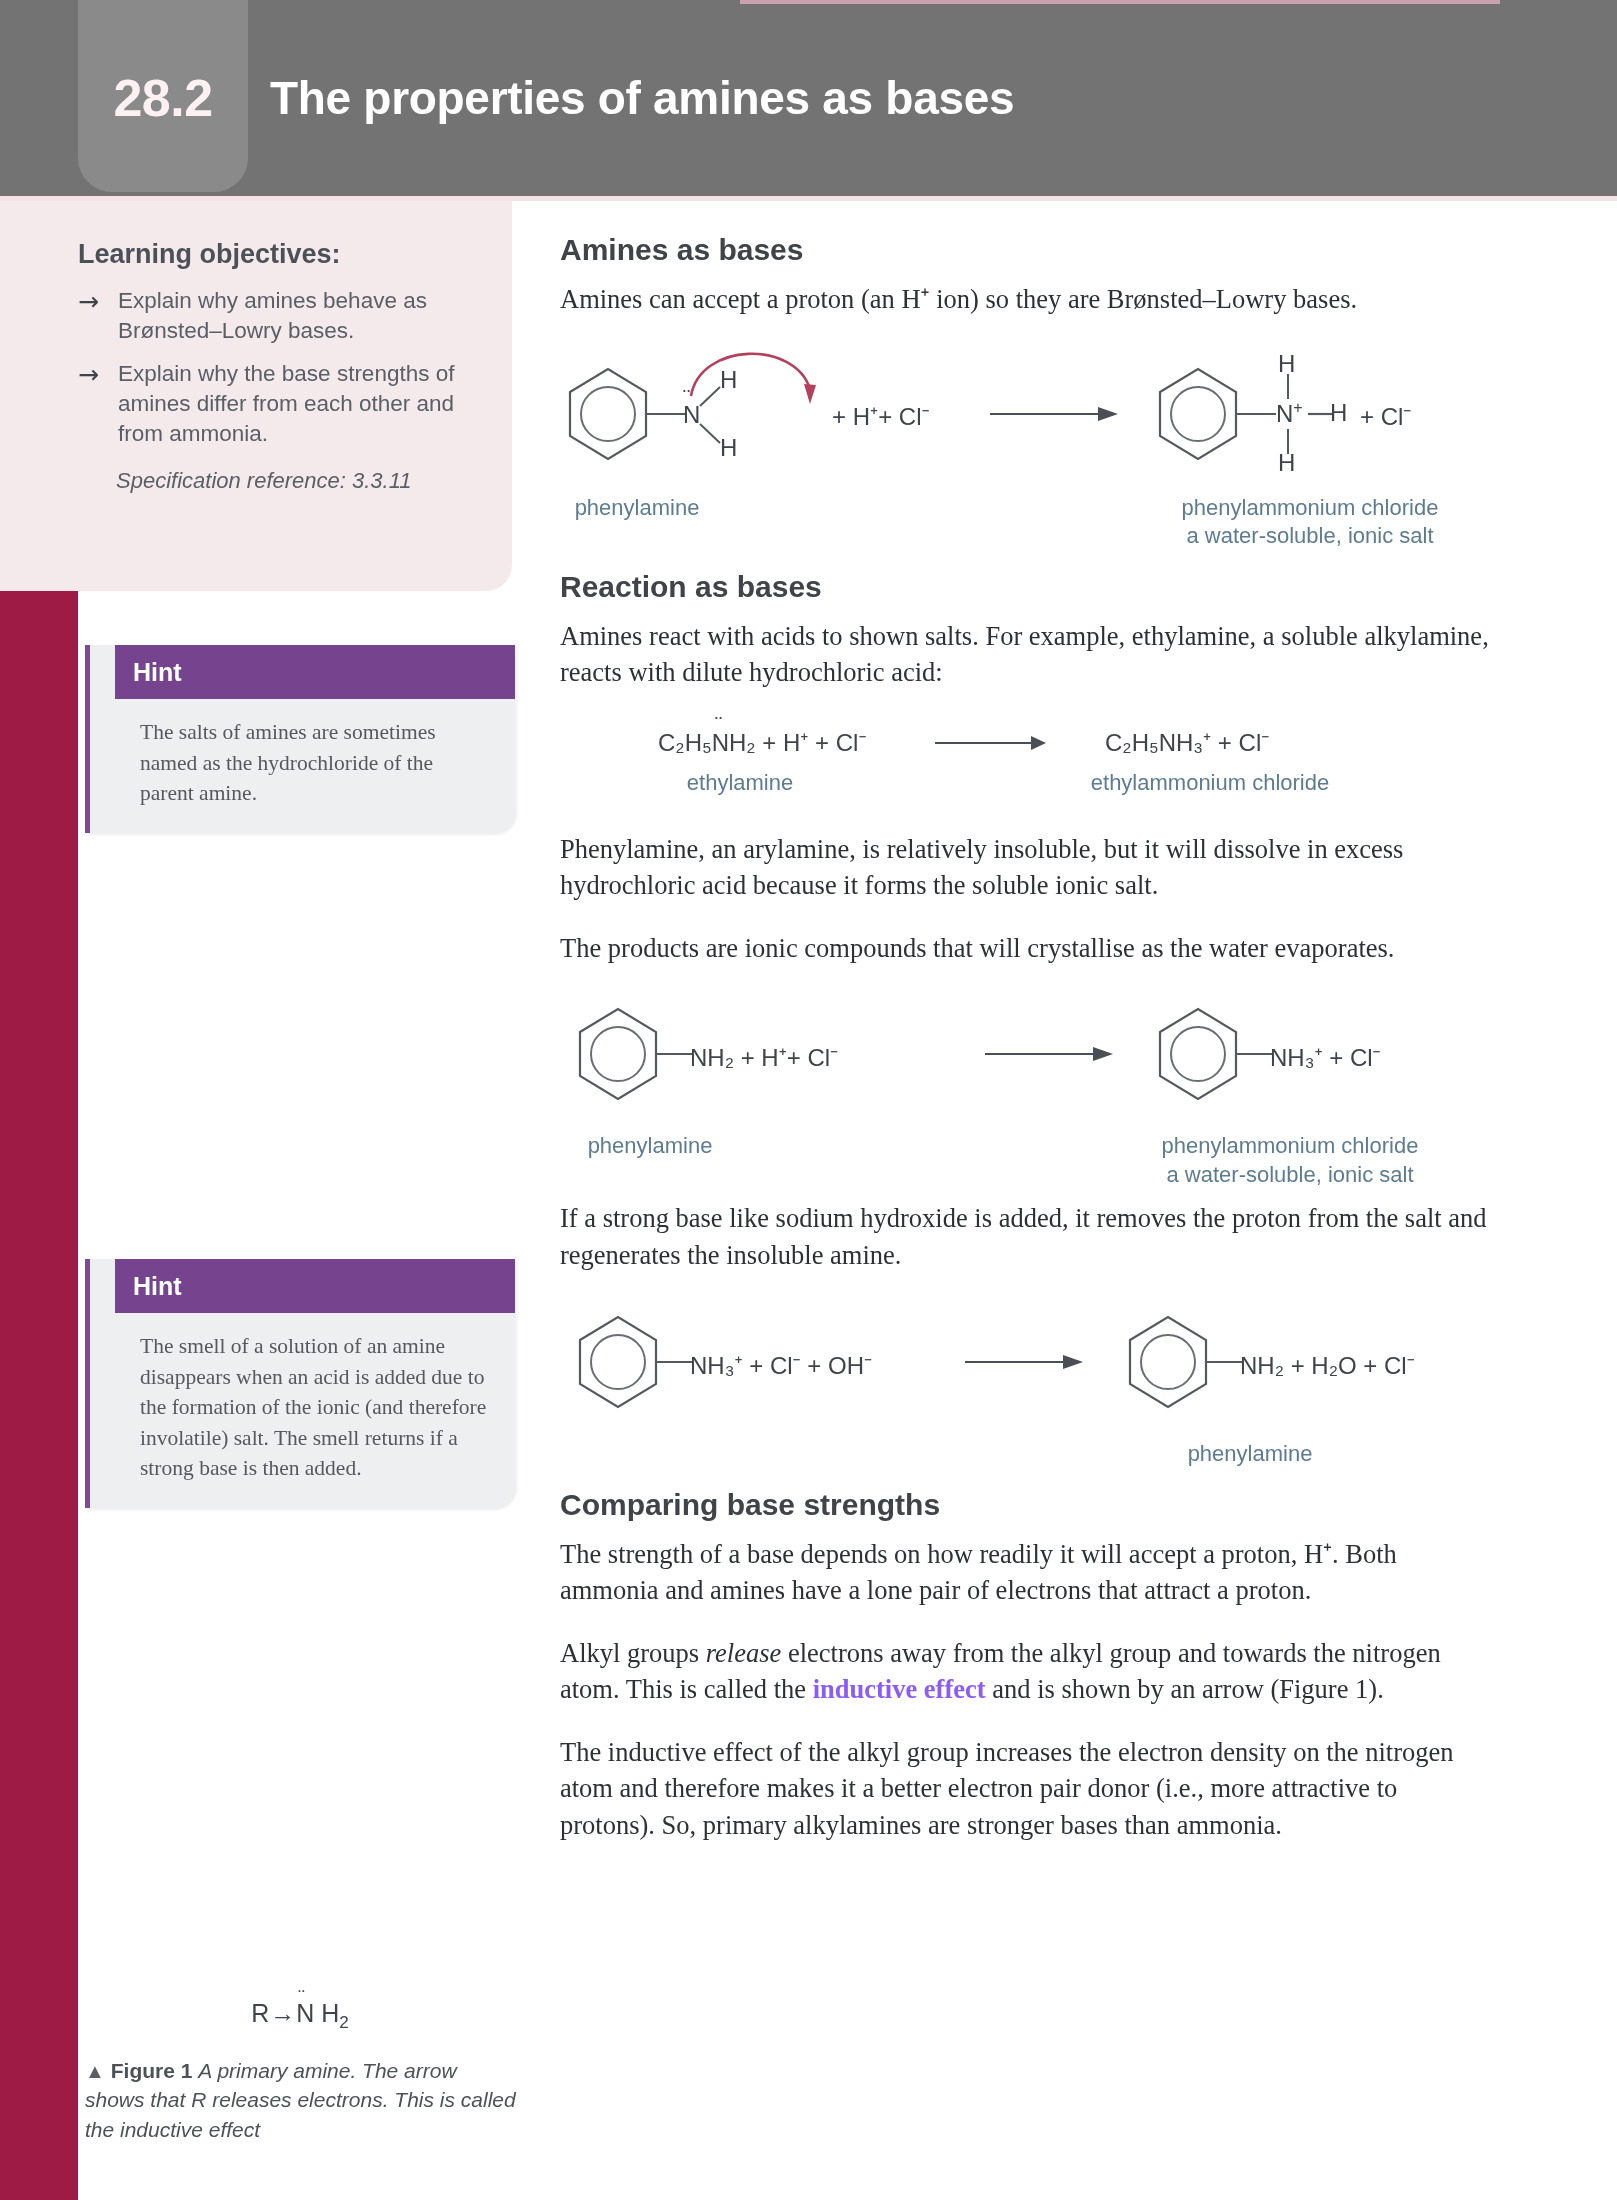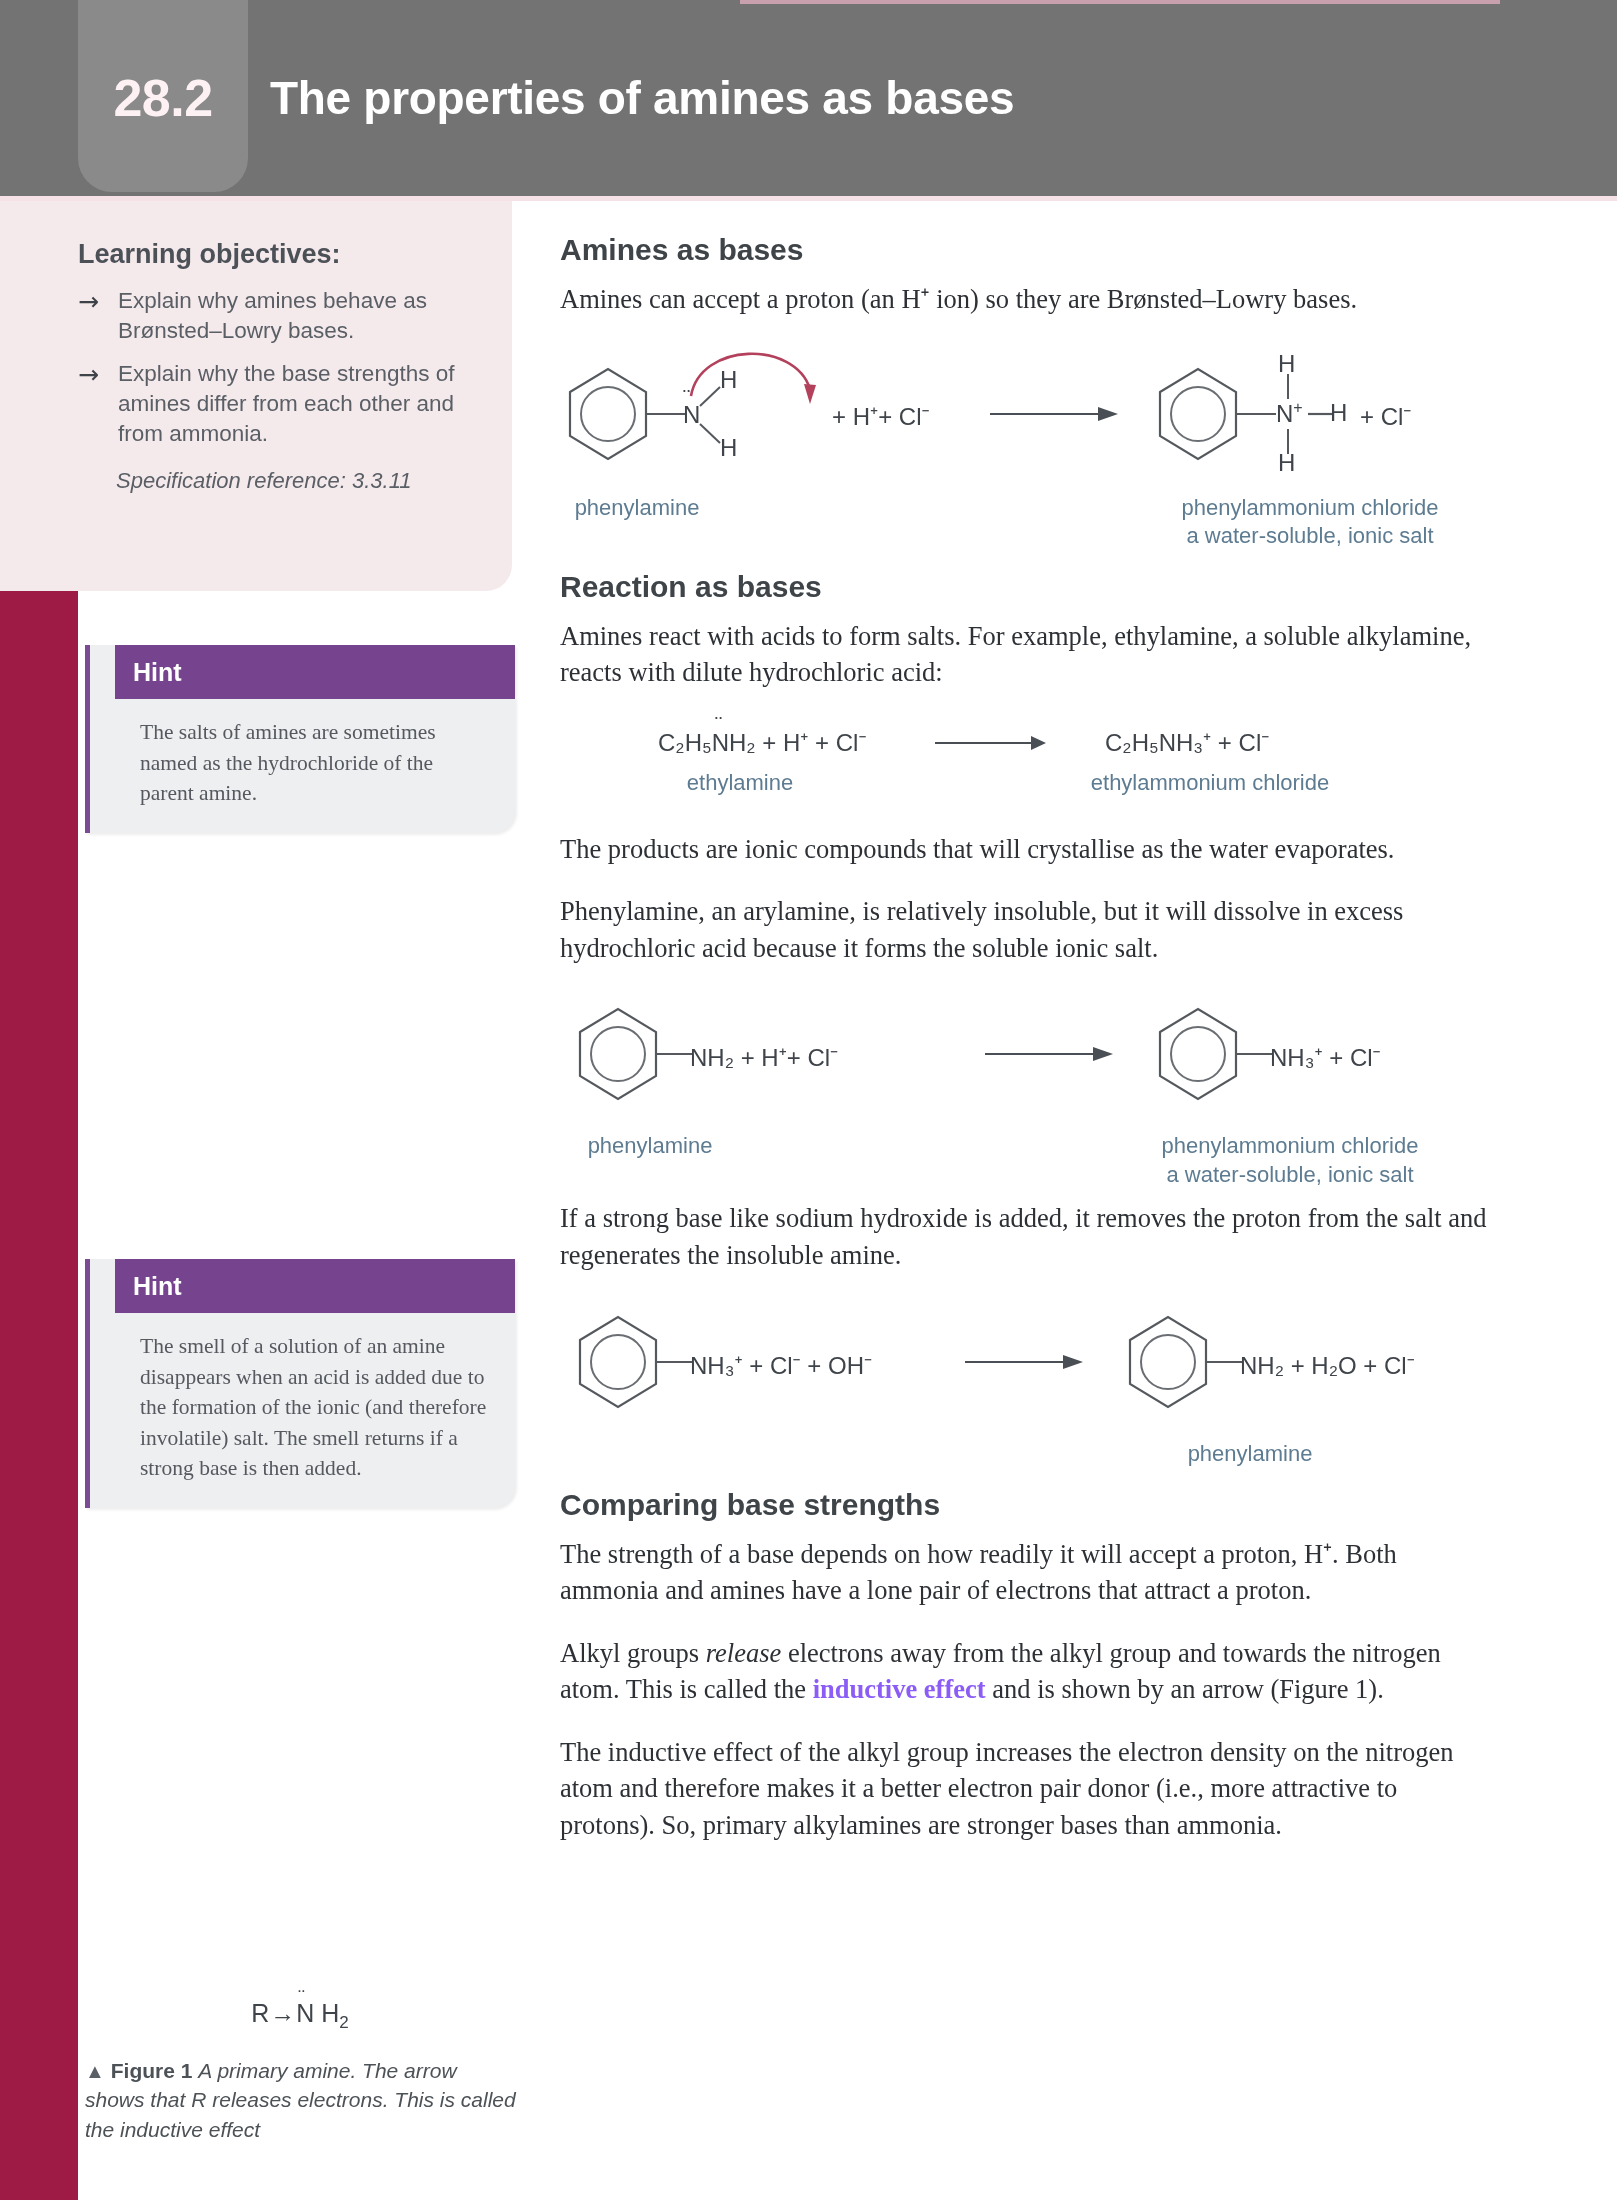--- a/index.html
+++ b/index.html
@@ -285,38 +285,38 @@
     <div class="chem-formula" style="position:absolute; left:800px; top:55px;">+  Cl⁻</div>
 
     <div class="chem-label" style="position:absolute; left:-38px; top:150px; width:230px;">phenylamine</div>
     <div class="chem-label" style="position:absolute; left:570px; top:150px; width:360px;">
       <div>phenylammonium chloride</div>
       <div>a water-soluble, ionic salt</div>
     </div>
   </div>
 
   <h2 class="section-head" style="margin-top:36px;">Reaction as bases</h2>
-  <p class="body-text">Amines react with acids to form salts. For example, ethylamine, a soluble alkylamine, reacts with dilute hydrochloric acid:</p>
+  <p class="body-text">Amines react with acids to shown salts. For example, ethylamine, a soluble alkylamine, reacts with dilute hydrochloric acid:</p>
 
   <div class="chem-block" style="height:96px;">
     <div class="chem-formula" style="position:absolute; left:98px; top:8px;">
       <span style="position:relative;">
         <span class="lone-pair" style="position:absolute;left:57px;top:-17px;font-size:22px;">¨</span>
         <span>C₂H₅NH₂  +  H⁺  +  Cl⁻</span>
       </span>
     </div>
     <span class="arrow-long" style="position:absolute; left:375px; top:14px;"></span>
     <div class="chem-formula" style="position:absolute; left:545px; top:8px;">C₂H₅NH₃⁺  +  Cl⁻</div>
 
     <div class="chem-label" style="position:absolute; left:70px; top:52px; width:220px;">ethylamine</div>
     <div class="chem-label" style="position:absolute; left:470px; top:52px; width:360px;">ethylammonium chloride</div>
   </div>
 
+  <p class="body-text">Phenylamine, an arylamine, is relatively insoluble, but it will dissolve in excess hydrochloric acid because it forms the soluble ionic salt.</p>
   <p class="body-text">The products are ionic compounds that will crystallise as the water evaporates.</p>
-  <p class="body-text">Phenylamine, an arylamine, is relatively insoluble, but it will dissolve in excess hydrochloric acid because it forms the soluble ionic salt.</p>
 
   <div class="chem-block" style="height:190px;">
     <svg width="930" height="140" viewBox="0 0 930 140">
       <polygon points="20,40 58,17 96,40 96,84 58,107 20,84" fill="none" stroke="#55595e" stroke-width="2.2"></polygon>
       <circle cx="58" cy="62" r="27" fill="none" stroke="#6a6e73" stroke-width="2"></circle>
       <line x1="96" y1="62" x2="132" y2="62" stroke="#55595e" stroke-width="2.2"></line>
       <line x1="425" y1="62" x2="535" y2="62" stroke="#4a4f55" stroke-width="2.2"></line>
       <polygon points="533,55 553,62 533,69" fill="#4a4f55"></polygon>
       <polygon points="600,40 638,17 676,40 676,84 638,107 600,84" fill="none" stroke="#55595e" stroke-width="2.2"></polygon>
       <circle cx="638" cy="62" r="27" fill="none" stroke="#6a6e73" stroke-width="2"></circle>

